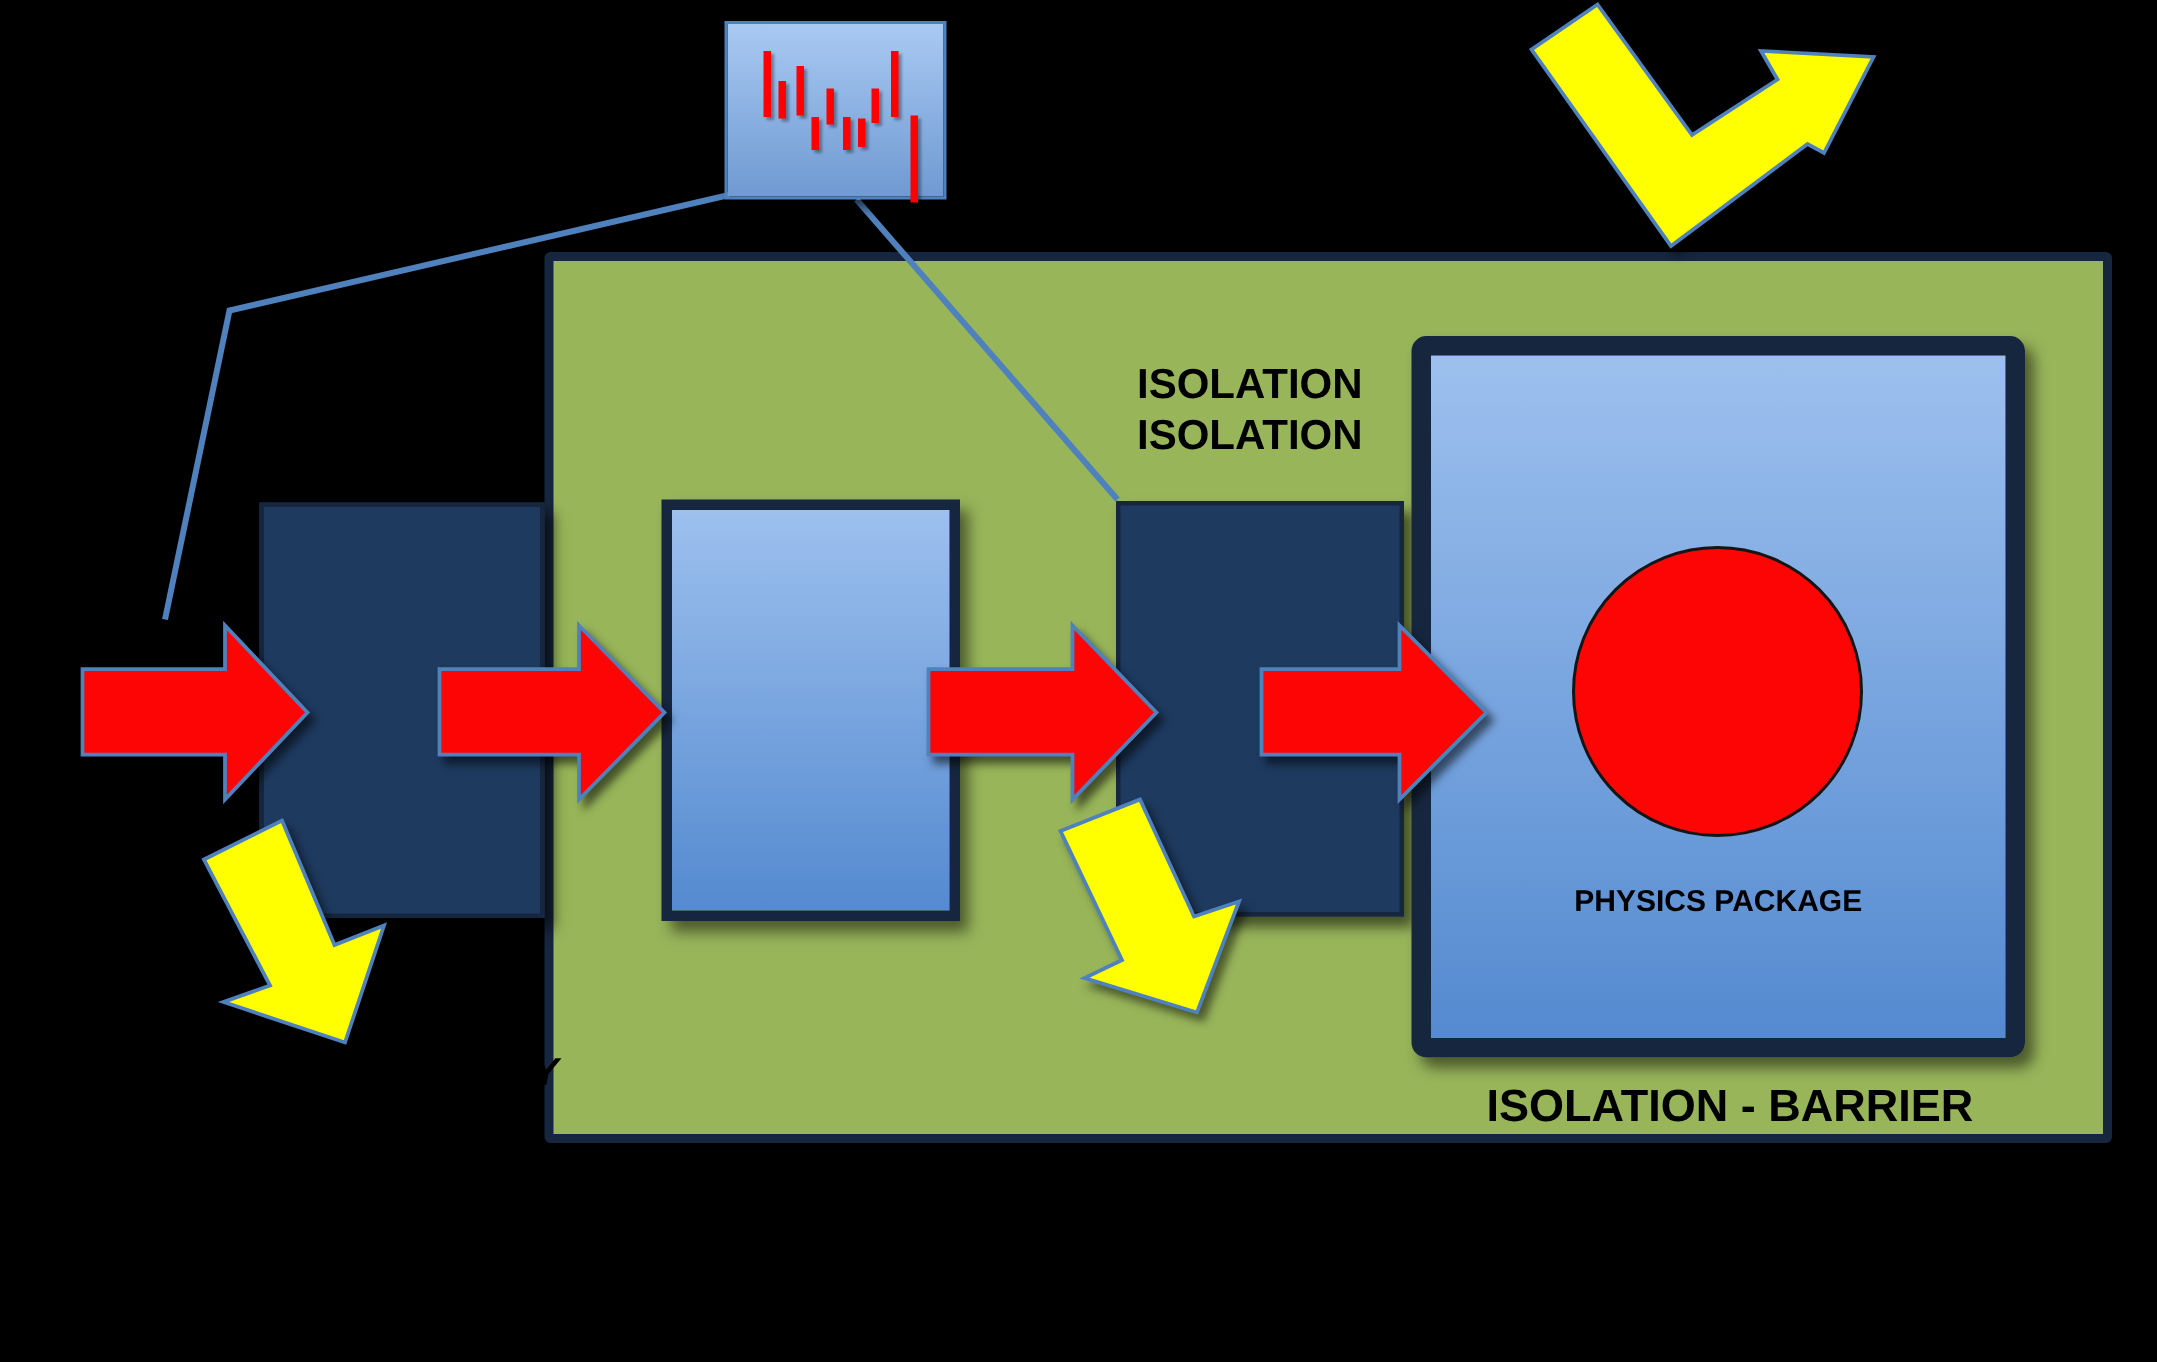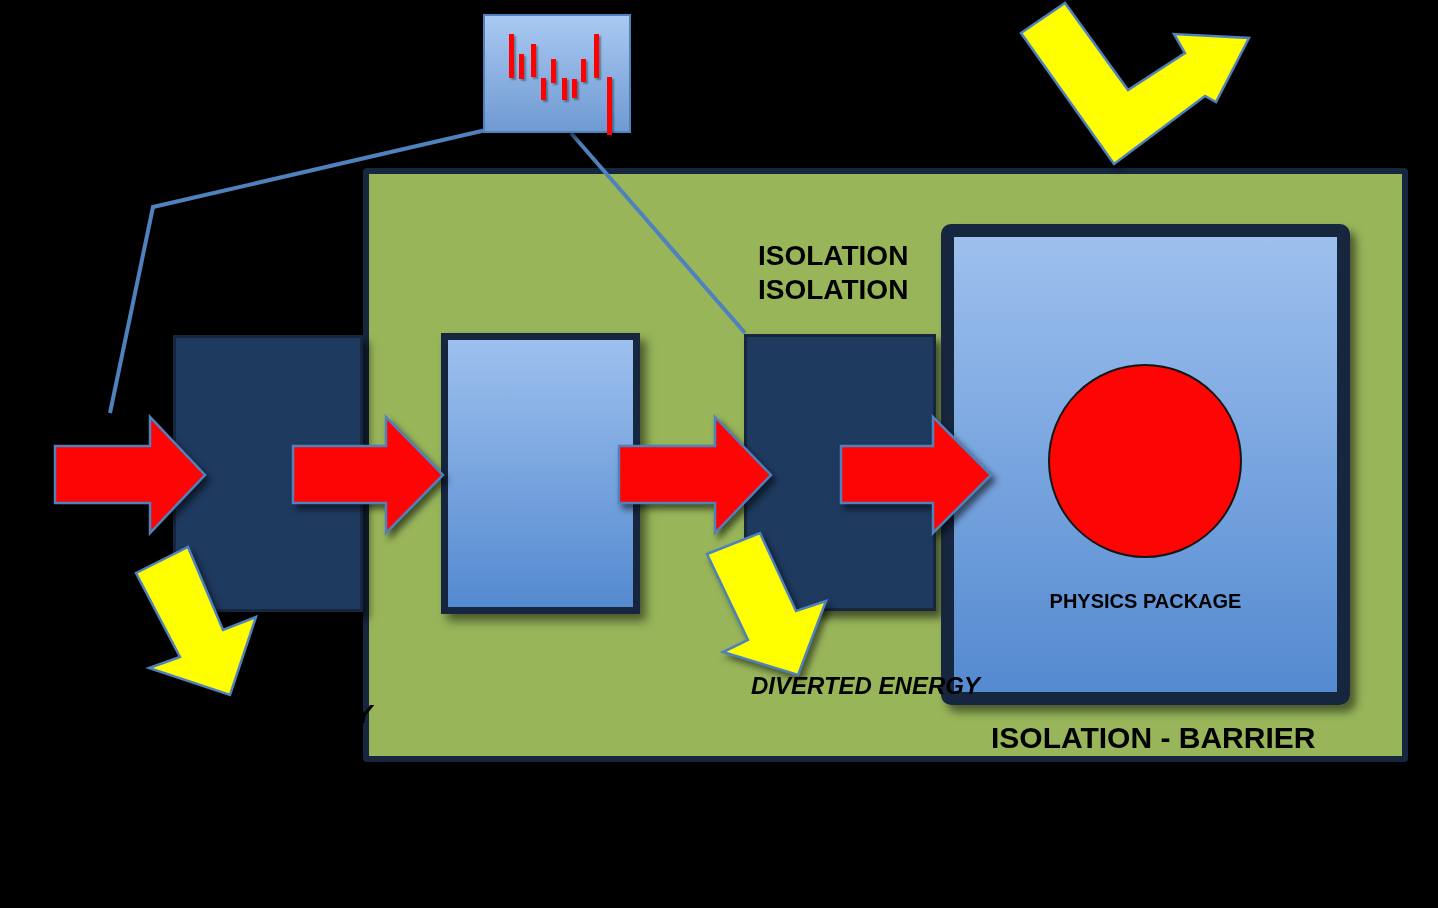--- a/index.html
+++ b/index.html
@@ -107,21 +107,20 @@
 
   <div class="abs blue-box" id="physics-box"></div>
   <div class="abs" id="physics-circle"></div>
 
   <div class="abs label lbl-28" id="isolation-diverter-label">
     <div>ISOLATION</div>
     <div>ISOLATION</div>
   </div>
   <div class="abs label" id="physics-package-label">PHYSICS PACKAGE</div>
   <div class="abs label" id="isolation-barrier-label">ISOLATION - BARRIER</div>
-  <div class="abs label" id="diverted-energy-label">DIVERTED ENERGY</div>
   <div class="abs label" id="diverted-energy-partial-label">Y</div>
 
   <div class="abs" id="signal-box">
     <div>
         <div class="sbar" style="left: 24px; top: 18px; height: 44px; background: rgb(255, 0, 0);"></div>
         <div class="sbar" style="left: 34px; top: 38px; height: 25px; background: rgb(255, 0, 0);"></div>
         <div class="sbar" style="left: 46px; top: 28px; height: 33px; background: rgb(255, 0, 0);"></div>
         <div class="sbar" style="left: 56px; top: 62px; height: 22px; background: rgb(255, 0, 0);"></div>
         <div class="sbar" style="left: 66px; top: 43px; height: 24px; background: rgb(255, 0, 0);"></div>
         <div class="sbar" style="left: 77px; top: 62px; height: 22px; background: rgb(255, 0, 0);"></div>

